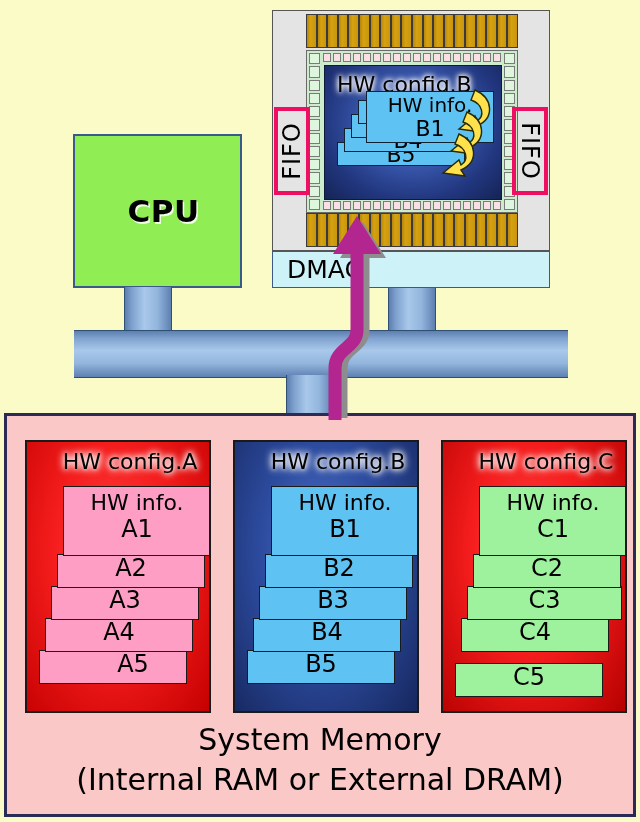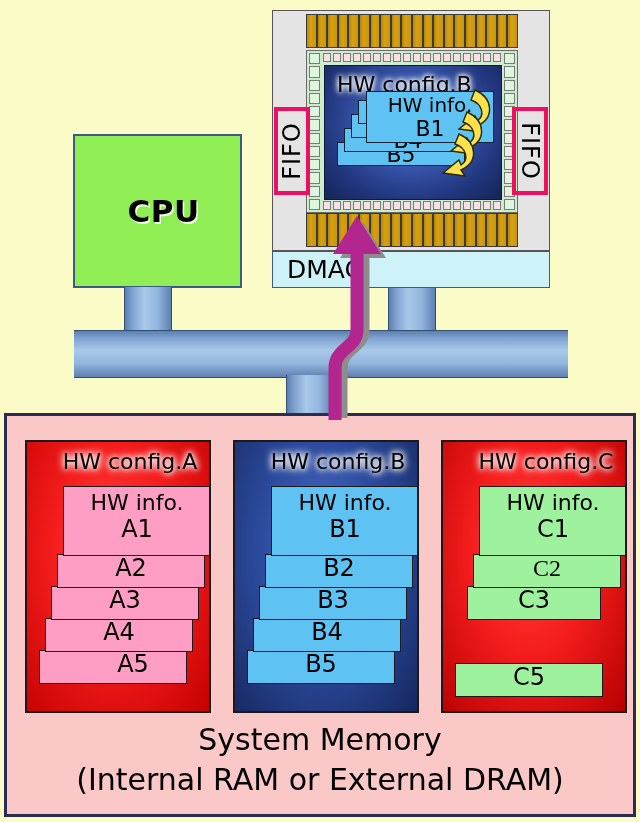--- a/index.html
+++ b/index.html
@@ -483,24 +483,27 @@
         <div class="l1">HW info.</div>
         <div class="l2">B1</div>
       </div>
     </div>
 
     <div class="cfg-box" id="cfg-c">
       <div class="cfg-title">HW config.C</div>
       <div class="mem-card green" style="left:12px; top:208px; width:148px; height:34px;margin-top:13px;">
         <div class="l2">C5</div>
       </div>
-      <div class="mem-card green" style="left:24px; top:144px; width:134px; height:34px;">
+      <div class="mem-card green" style="left:18px; top:176px; width:148px; height:34px;">
+        <div class="l2">C4</div>
+      </div>
+      <div class="mem-card green" style="left:24px; top:144px; width:155px; height:34px;">
         <div class="l2">C3</div>
       </div>
-      <div class="mem-card green" style="left:30px; top:112px; width:148px; height:34px;font-family:Liberation Serif, serif;">
+      <div class="mem-card green" style="left:30px; top:112px; width:148px; height:34px;">
         <div class="l2">C2</div>
       </div>
       <div class="mem-card green" style="left:36px; top:44px; width:148px; height:70px; padding-top:3px;">
         <div class="l1">HW info.</div>
         <div class="l2">C1</div>
       </div>
     </div>
 
     <div id="memory-caption">
       <div class="line1">System Memory</div>

